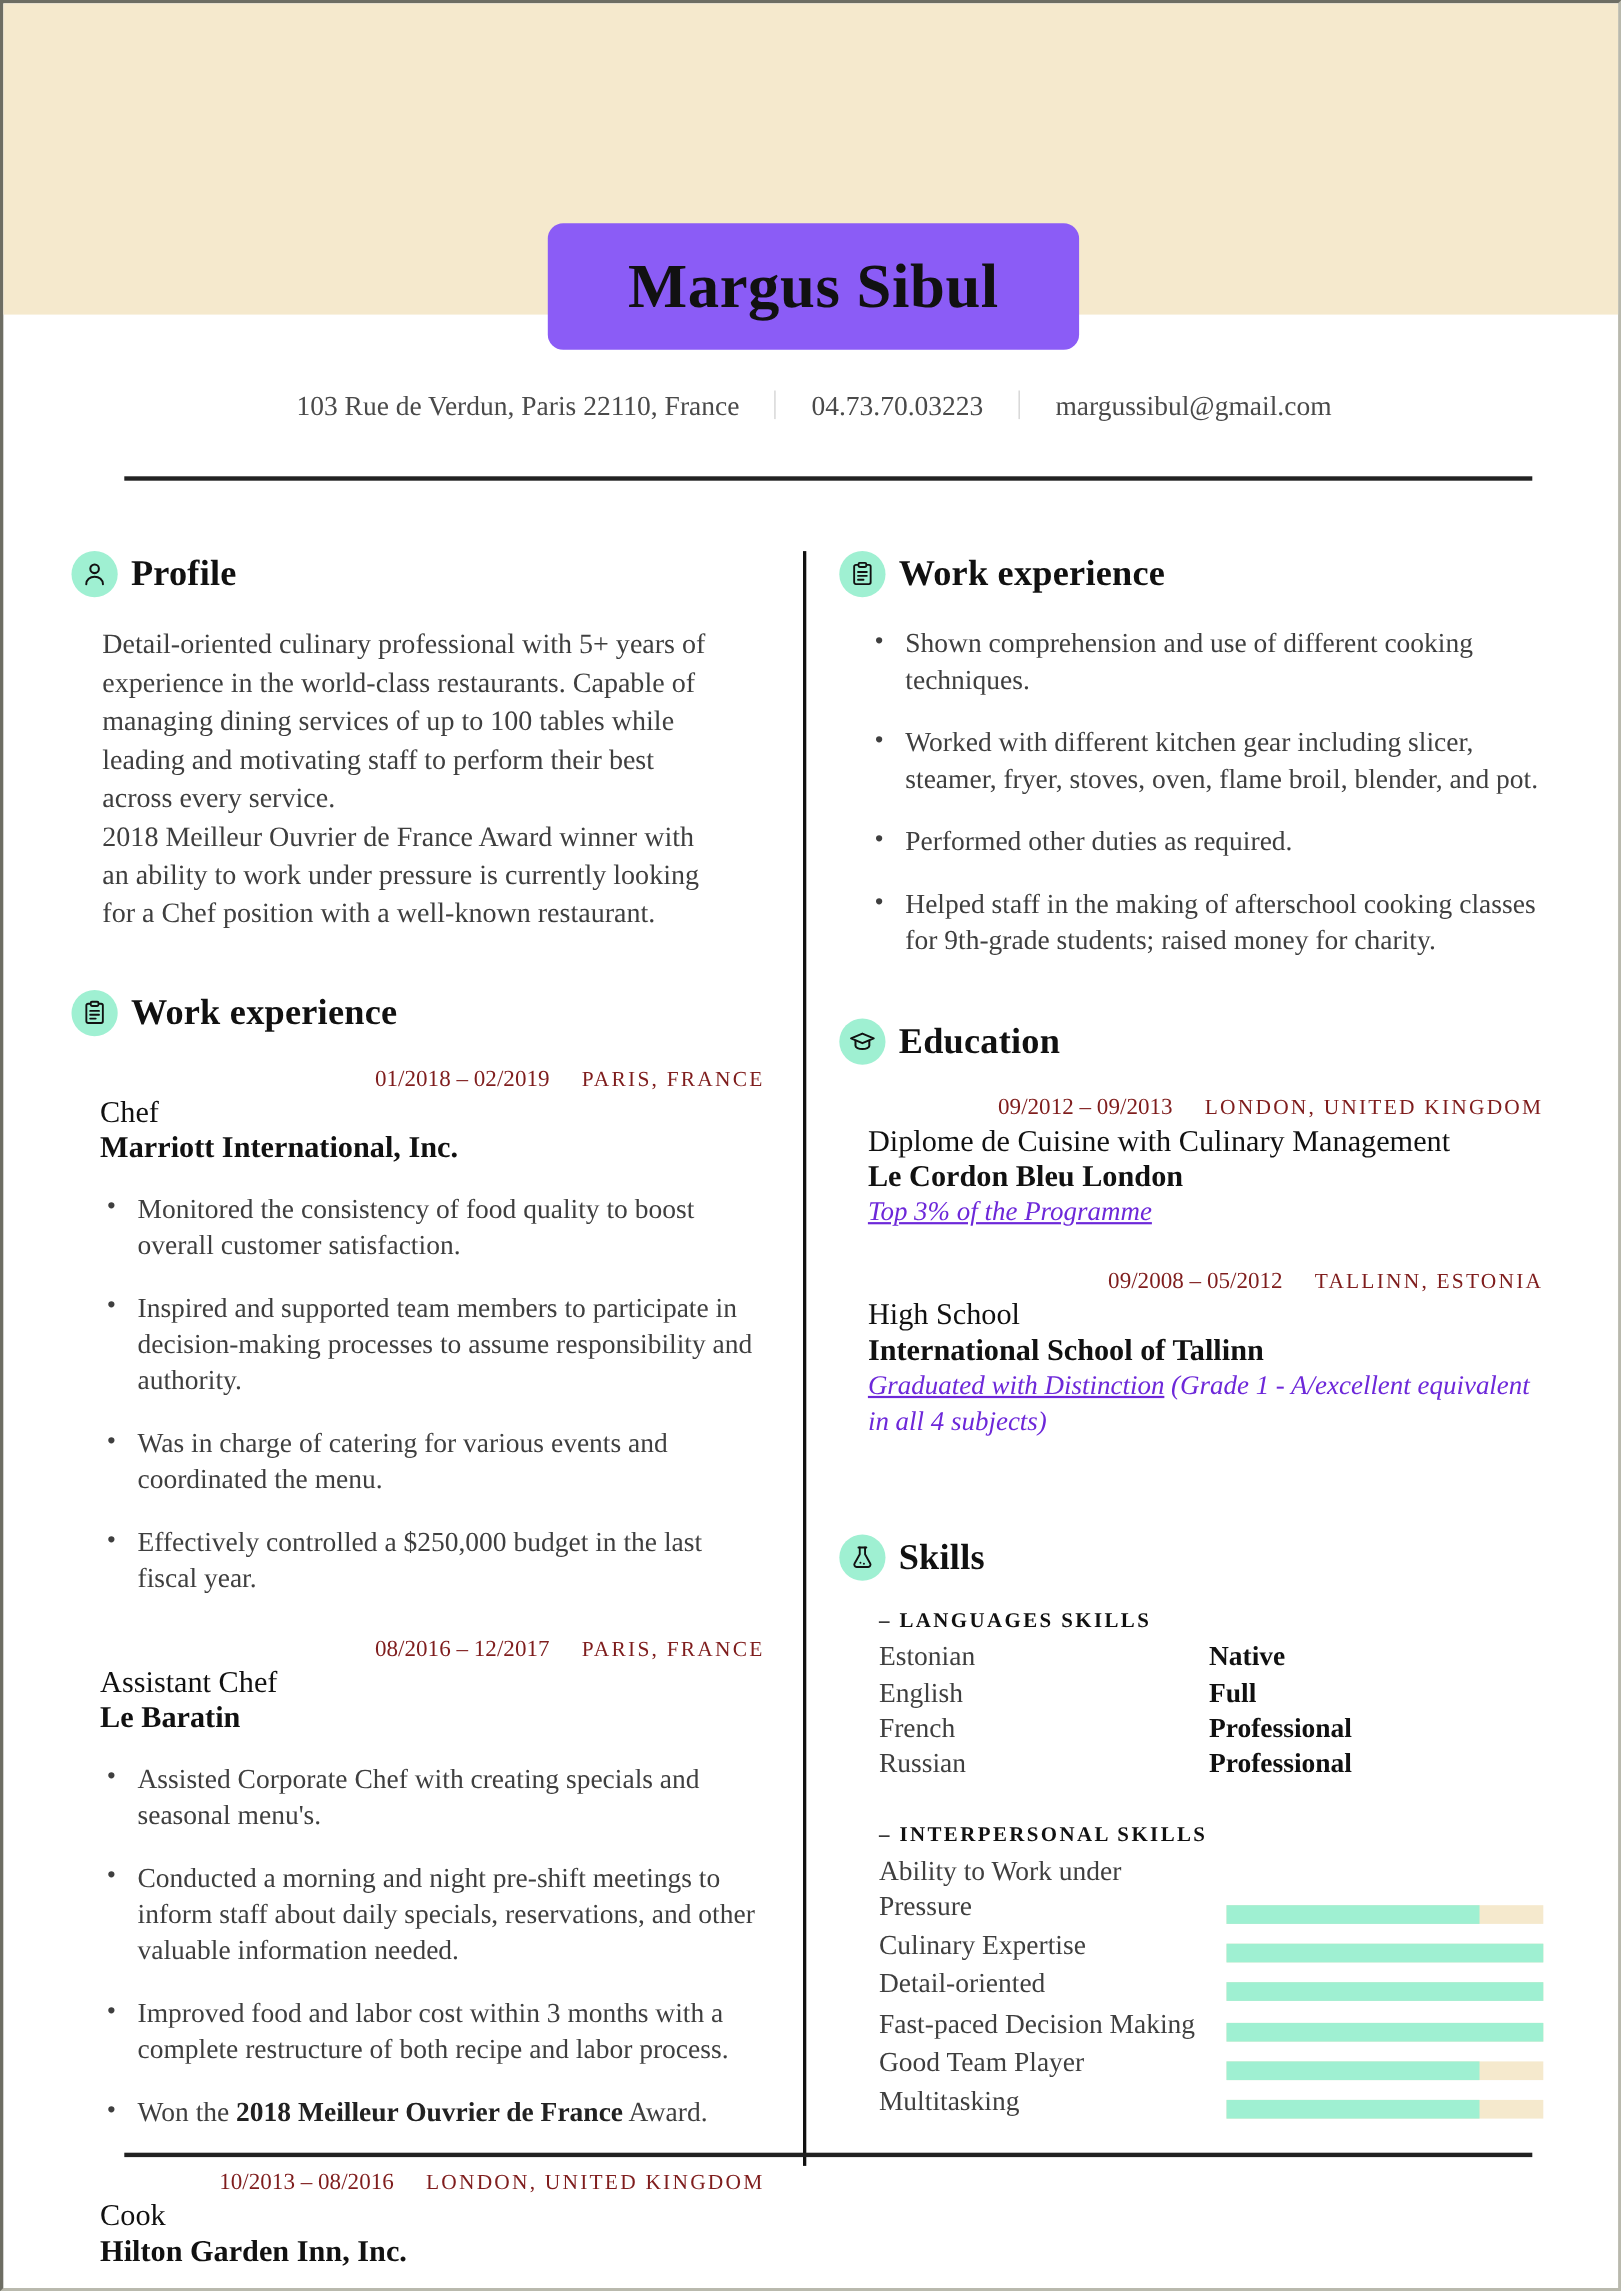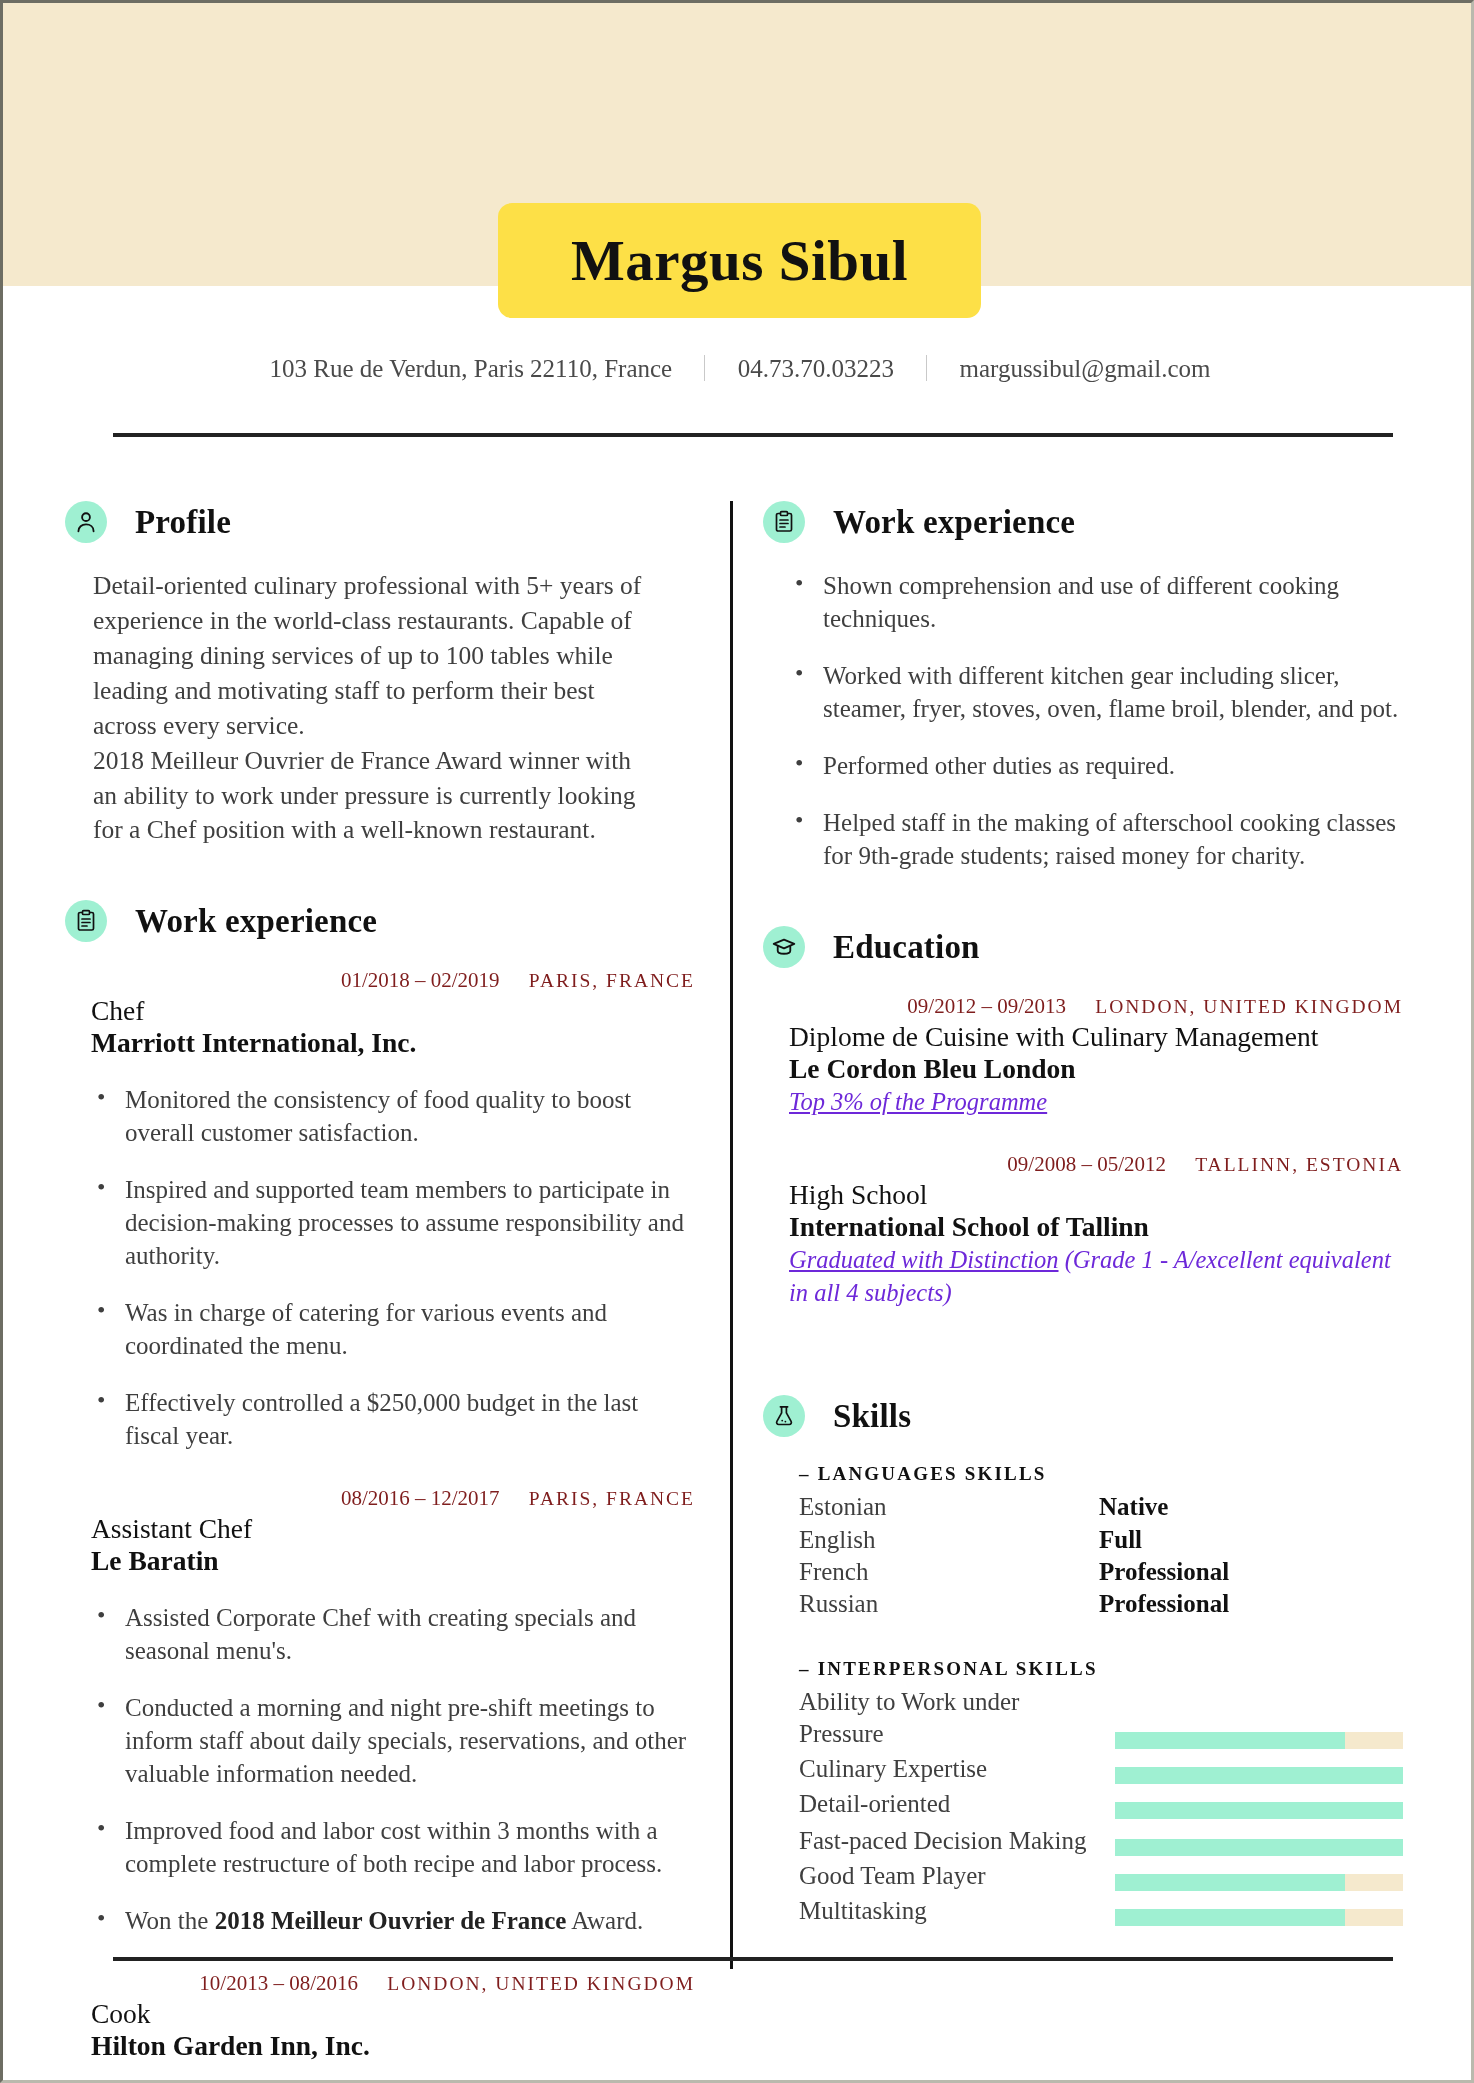--- a/index.html
+++ b/index.html
@@ -35,21 +35,21 @@
     width: 1474px;
     height: 283px;
     background: #f5e9cd;
   }
   .name-chip {
     position: absolute;
     left: 495px;
     top: 200px;
     width: 483px;
     height: 115px;
-    background: #fde047;
+    background: #8b5cf6;
     border-radius: 14px;
     display: flex;
     align-items: center;
     justify-content: center;
     z-index: 5;
   }
   .name-chip span {
     font-family: "Liberation Serif", "DejaVu Serif", serif;
     font-weight: bold;
     font-size: 57px;
@@ -99,21 +99,21 @@
     position: absolute;
     top: 498px;
   }
   .col.left { left: 62px; width: 630px; }
   .col.right { left: 760px; width: 640px; }
 
   
   .section-head {
     display: flex;
     align-items: center;
-    gap: 28px;
+    gap: 12px;
     margin-bottom: 26px;
   }
   .sec-icon {
     width: 42px;
     height: 42px;
     border-radius: 50%;
     background: #9ff0d2;
     display: flex;
     align-items: center;
     justify-content: center;

